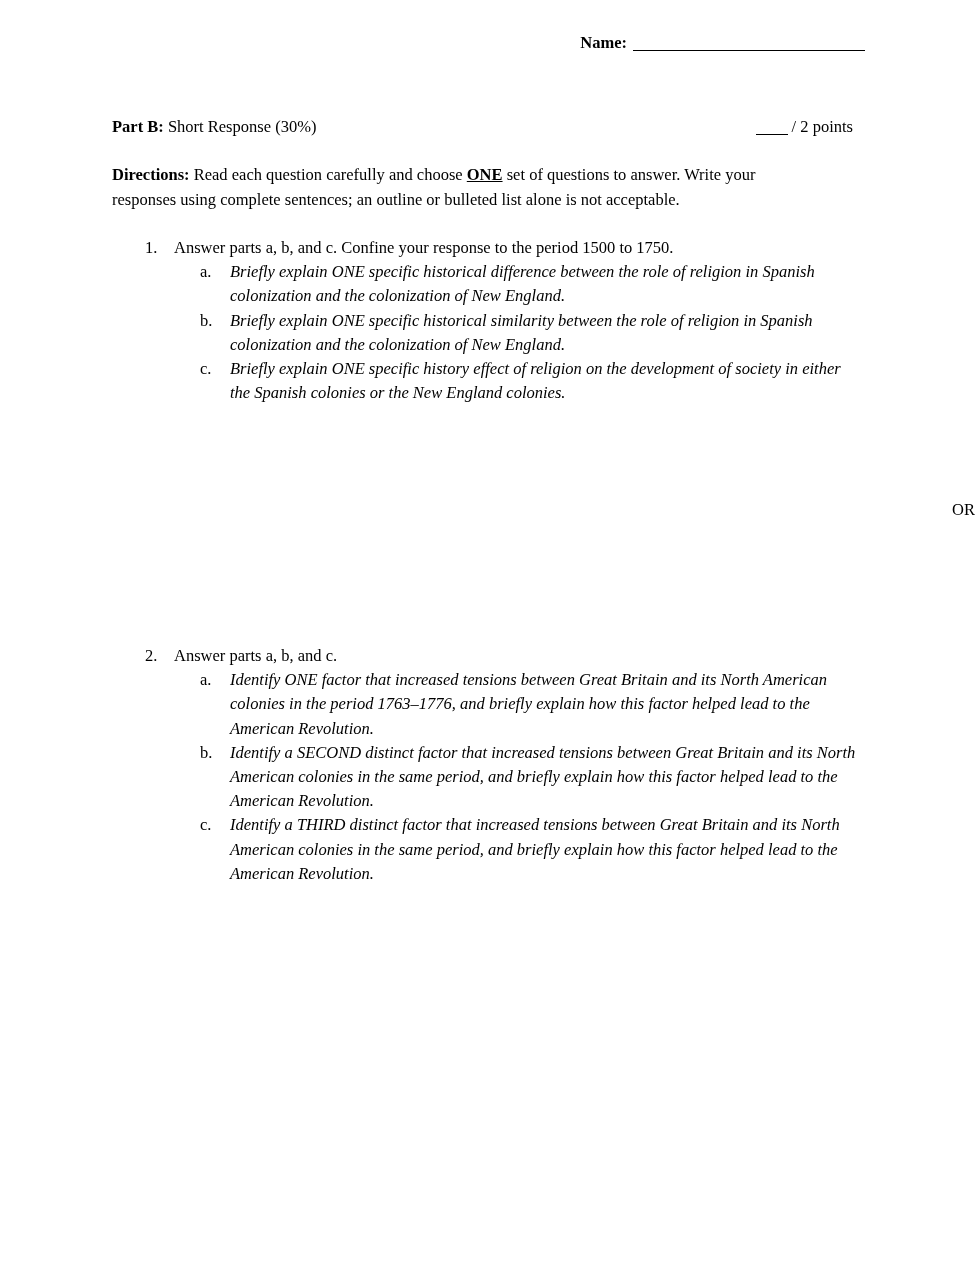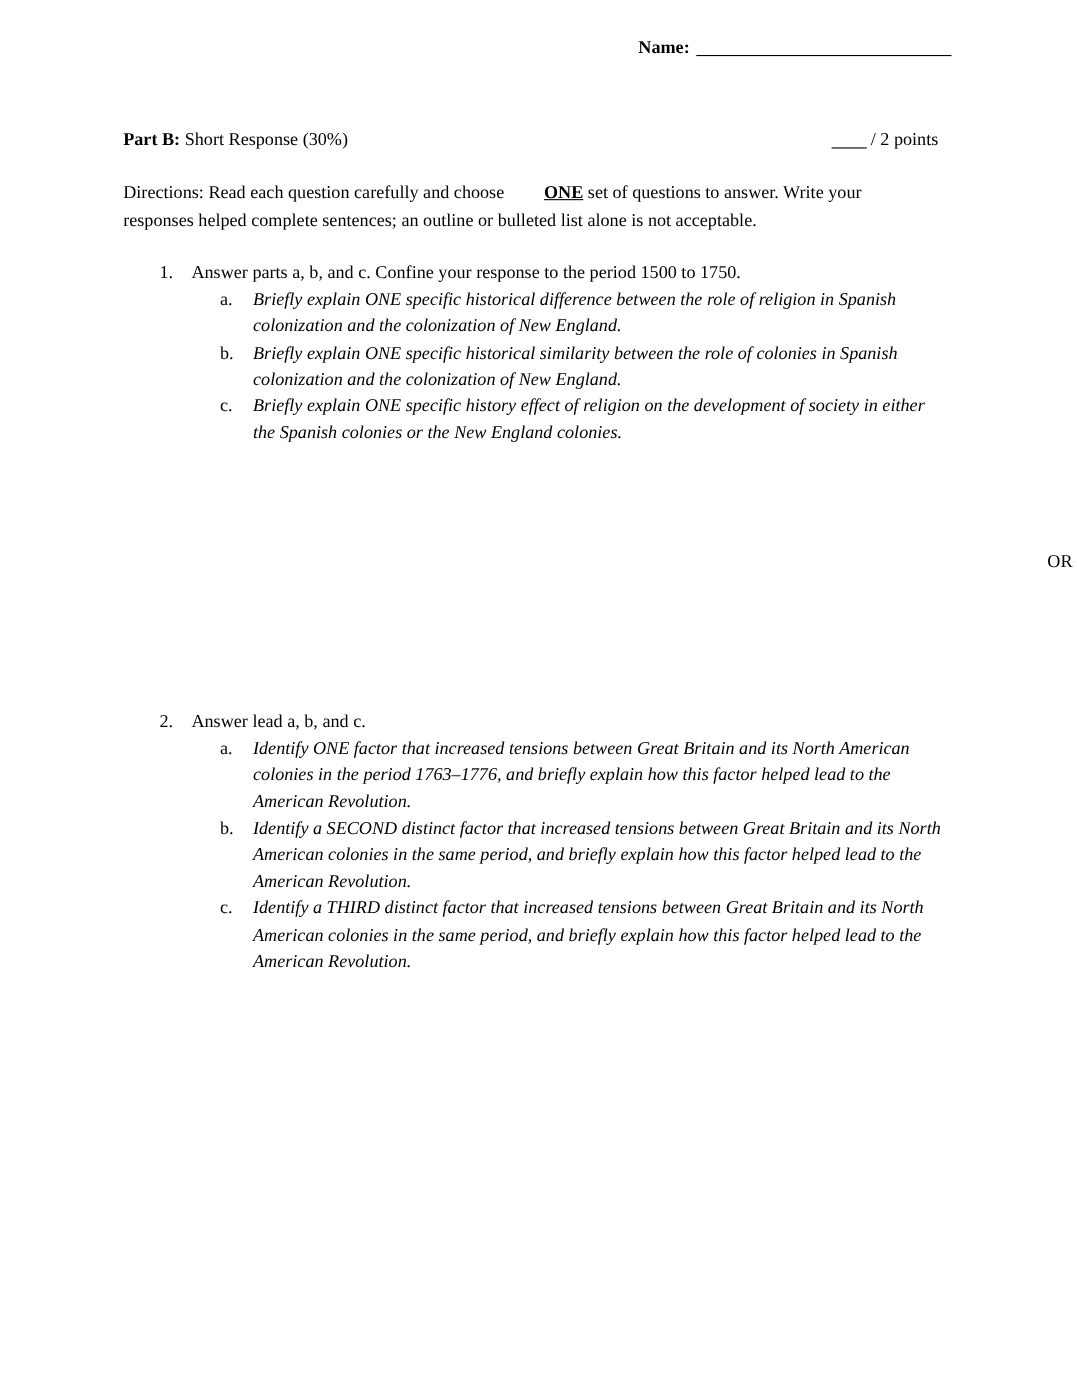--- a/index.html
+++ b/index.html
@@ -71,25 +71,24 @@
   
   .directions {
     position: absolute;
     top: 163px;
     left: 112px;
     width: 700px;
     font-size: 16.5px;
     line-height: 24.5px;
     text-align: left;
   }
-  .directions b { font-weight: normal; }
+  .directions b { font-weight: bold; }
   .one-em {
     font-weight: bold;
     text-decoration: underline;
-    margin-left: 32px;
   }
 
   
   .question {
     position: absolute;
     left: 145px;
     width: 715px;
     font-size: 16.5px;
     line-height: 24.2px;
   }
@@ -143,49 +142,49 @@
     <div class="header-line">
       <span class="hdr-label">Name:</span><span class="rule rule-name"></span>
     </div>
   </div>
 
   <div class="partb-row">
     <div class="partb-left"><b>Part B:</b><span> Short Response (30%)</span></div>
     <div class="partb-right"><span class="score-blank"></span><span>/ 2 points</span></div>
   </div>
 
-  <div class="directions"><b>Directions:</b><span> Read each question carefully and choose </span><span class="one-em">ONE</span><span> set of questions to answer. Write your responses helped complete sentences; an outline or bulleted list alone is not acceptable.</span></div>
+  <div class="directions"><b>Directions:</b><span> Read each question carefully and choose </span><span class="one-em">ONE</span><span> set of questions to answer. Write your responses using complete sentences; an outline or bulleted list alone is not acceptable.</span></div>
 
   <div class="question" id="question-1">
     <div class="q-stem">
       <span class="q-marker">1.</span>
       <span class="q-stem-text">Answer parts a, b, and c. Confine your response to the period 1500 to 1750.</span>
     </div>
     <div class="subitems">
       <div class="subitem">
         <span class="sub-marker">a.</span>
         <span class="sub-text">Briefly explain ONE specific historical difference between the role of religion in Spanish colonization and the colonization of New England.</span>
       </div>
       <div class="subitem">
         <span class="sub-marker">b.</span>
-        <span class="sub-text">Briefly explain ONE specific historical similarity between the role of colonies in Spanish colonization and the colonization of New England.</span>
+        <span class="sub-text">Briefly explain ONE specific historical similarity between the role of religion in Spanish colonization and the colonization of New England.</span>
       </div>
       <div class="subitem">
         <span class="sub-marker">c.</span>
         <span class="sub-text">Briefly explain ONE specific history effect of religion on the development of society in either the Spanish colonies or the New England colonies.</span>
       </div>
     </div>
   </div>
 
   <div class="or-divider">OR</div>
 
   <div class="question" id="question-2">
     <div class="q-stem">
       <span class="q-marker">2.</span>
-      <span class="q-stem-text">Answer lead a, b, and c.</span>
+      <span class="q-stem-text">Answer parts a, b, and c.</span>
     </div>
     <div class="subitems">
       <div class="subitem">
         <span class="sub-marker">a.</span>
         <span class="sub-text">Identify ONE factor that increased tensions between Great Britain and its North American colonies in the period 1763–1776, and briefly explain how this factor helped lead to the American Revolution.</span>
       </div>
       <div class="subitem">
         <span class="sub-marker">b.</span>
         <span class="sub-text">Identify a SECOND distinct factor that increased tensions between Great Britain and its North American colonies in the same period, and briefly explain how this factor helped lead to the American Revolution.</span>
       </div>

